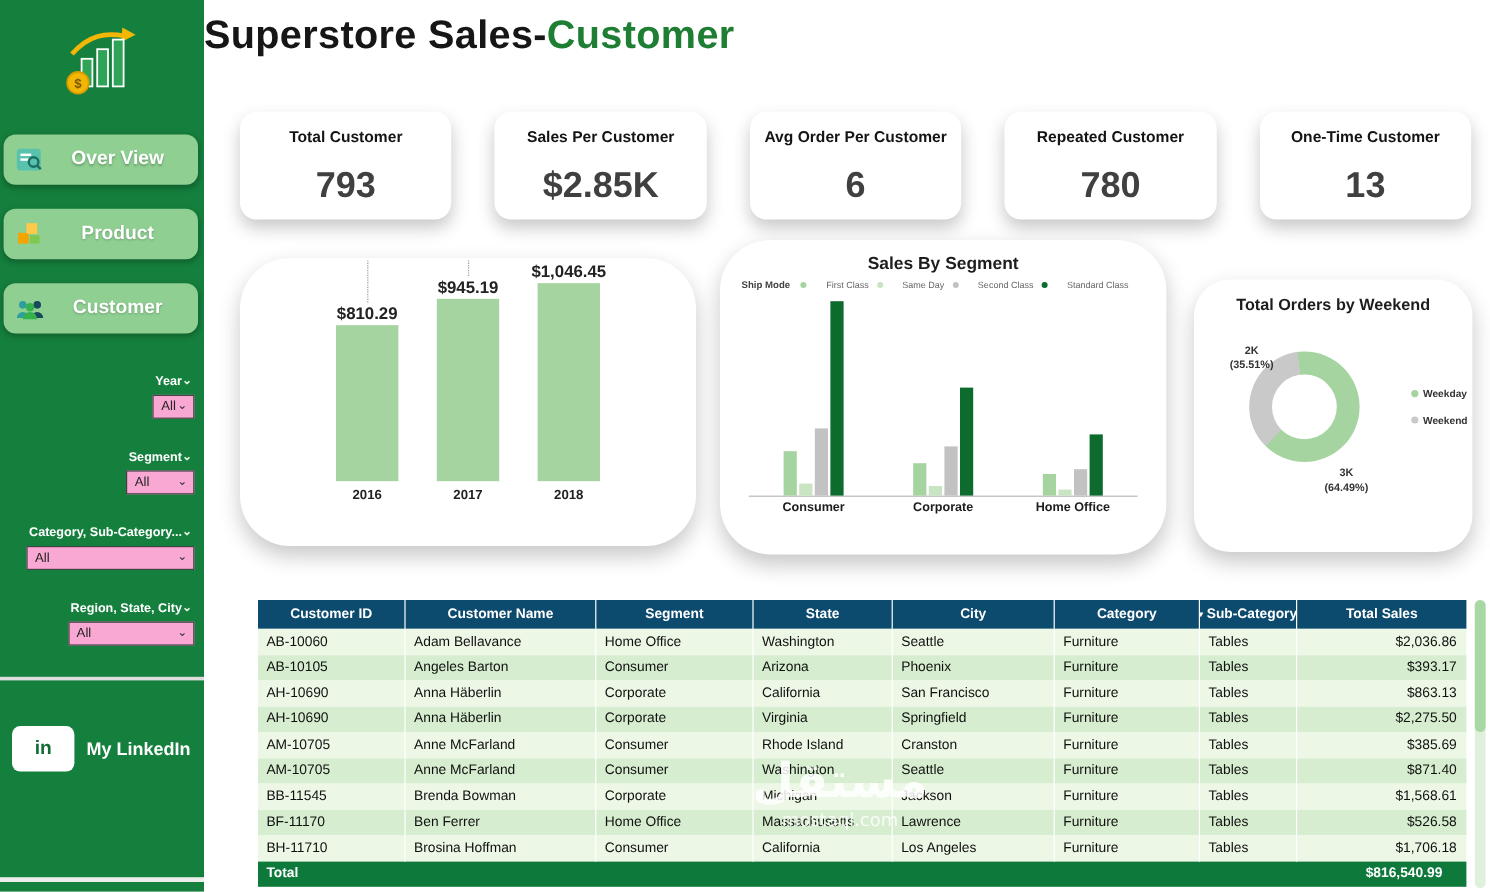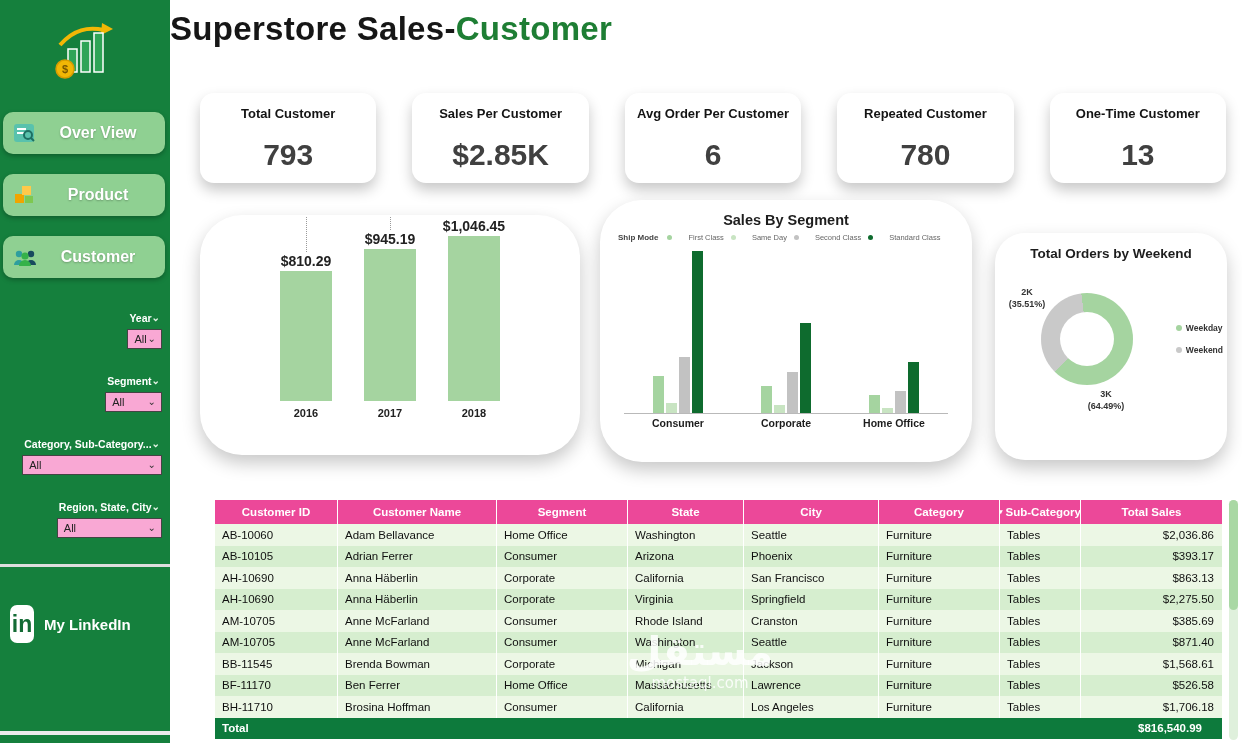--- a/index.html
+++ b/index.html
@@ -14,21 +14,21 @@
   .nav-icon{width:28px;display:flex;align-items:center;}
   .nav-label{flex:1;text-align:center;color:#fff;font-size:16px;font-weight:700;text-shadow:0 1px 2px rgba(0,0,0,.25);}
   .filters{margin-top:34px;display:flex;flex-direction:column;gap:26px;align-items:flex-end;}
   .filter-head{display:flex;justify-content:space-between;align-items:center;padding:0 10px;color:#fff;font-size:10.5px;font-weight:700;}
   .chev{font-size:10px;line-height:1;}
   .filter-head .chev{color:#eaf5ea;}
   .filter-select{margin:5px 8px 0 8px;height:20px;background:#f9a8d4;border:1px solid #444;display:flex;align-items:center;justify-content:space-between;padding:0 5px 0 6px;font-size:11px;color:#222;cursor:pointer;}
   .filter-select .chev{color:#333;}
   .side-divider{margin-top:26px;height:3px;background:#dedede;}
   .linkedin{margin:38px 0 0 10px;display:flex;align-items:center;gap:10px;cursor:pointer;}
-  .li-box{width:24px;height:38px;background:#fff;border-radius:7px;display:flex;align-items:center;justify-content:center;color:#146b35;font-size:23px;font-weight:700;}
+  .li-box{width:52px;height:38px;background:#fff;border-radius:7px;display:flex;align-items:center;justify-content:center;color:#146b35;font-size:16px;font-weight:700;}
   .li-label{color:#fff;font-size:15px;font-weight:700;}
   .side-bottom{margin-top:auto;margin-bottom:8px;height:4px;background:#ececec;}
 
   
   .main{position:absolute;left:170px;top:0;width:1072px;height:743px;background:#fff;}
   .title{position:absolute;top:10px;left:0;width:100%;text-align:left;font-size:33px;font-weight:700;color:#161616;letter-spacing:.3px;}
   .title .accent{color:#1e7e34;}
 
   .kpis{position:absolute;top:93px;left:30px;right:16px;display:flex;gap:36px;}
   .kpi-card{flex:1;height:90px;background:#fff;border-radius:14px;box-shadow:0 7px 14px rgba(0,0,0,.22);display:flex;flex-direction:column;align-items:center;padding-top:13px;gap:12px;}
@@ -59,31 +59,31 @@
   .group{display:flex;align-items:flex-end;gap:2px;}
   .gbar{width:11px;cursor:pointer;}
   .cats2{display:grid;grid-template-columns:repeat(3,1fr);justify-items:center;margin:3px 24px 0 24px;font-size:10.5px;font-weight:700;color:#1d1d1d;}
 
   
   .chart3{left:825px;top:233px;width:232px;height:227px;border-radius:30px;}
   .chart3 .chart-title{font-size:13.5px;margin-top:13px;}
   .donut-wrap{position:relative;height:180px;}
   .donut{position:absolute;left:46px;top:32px;width:92px;height:92px;border-radius:50%;cursor:pointer;}
   .hole{position:absolute;left:50%;top:50%;transform:translate(-50%,-50%);width:54px;height:54px;border-radius:50%;background:#fff;}
-  .donut-label{position:absolute;font-size:9px;font-weight:700;color:#333;white-space:pre-line;text-align:center;line-height:1.3;}
+  .donut-label{position:absolute;font-size:9px;font-weight:700;color:#333;white-space:pre-line;text-align:center;line-height:1.3;margin-left:16px;}
   .l1{left:0;top:26px;width:64px;}
   .l2{left:76px;top:128px;width:70px;}
   .donut-legend{position:absolute;right:4px;top:62px;display:flex;flex-direction:column;gap:12px;}
   .dl-item{display:flex;align-items:center;gap:4px;font-size:8.5px;font-weight:700;color:#333;cursor:pointer;}
   .dl-item .dot{width:6px;height:6px;}
 
   
   .table{position:absolute;left:45px;top:500px;width:1007px;font-size:11.5px;}
   .thead,.tr,.tr-total{display:grid;grid-template-columns:123px 159px 131px 116px 135px 121px 81px 1fr;}
-  .thead{background:#ec4899;height:24px;}
+  .thead{background:#0c4a6e;height:24px;}
   .th{color:#fff;display:flex;align-items:center;justify-content:center;font-weight:600;font-size:11.5px;border-right:1px solid #fff;gap:3px;cursor:pointer;white-space:nowrap;overflow:hidden;}
   .th:last-child{border-right:none;}
   .sort-icon{font-size:7px;}
   .tr{height:21.5px;}
   .tbody .tr:nth-child(odd){background:#ecf7e5;}
   .tbody .tr:nth-child(even){background:#d6eecf;}
   .td{display:flex;align-items:center;padding-left:7px;color:#101010;border-right:1px solid #fff;overflow:hidden;white-space:nowrap;}
   .td:last-child{justify-content:flex-end;padding-right:8px;border-right:none;}
   .tr-total{height:21px;background:#0d7a3c;font-weight:700;}
   .tr-total .td{color:#fff;border-right:none;}
@@ -356,21 +356,21 @@
           <div class="td">Adam Bellavance</div>
           <div class="td">Home Office</div>
           <div class="td">Washington</div>
           <div class="td">Seattle</div>
           <div class="td">Furniture</div>
           <div class="td">Tables</div>
           <div class="td">$2,036.86</div>
       </div>
       <div class="tr">
         <div class="td">AB-10105</div>
-          <div class="td">Adrian Ferrer</div>
+          <div class="td">Angeles Barton</div>
           <div class="td">Consumer</div>
           <div class="td">Arizona</div>
           <div class="td">Phoenix</div>
           <div class="td">Furniture</div>
           <div class="td">Tables</div>
           <div class="td">$393.17</div>
       </div>
       <div class="tr">
         <div class="td">AH-10690</div>
           <div class="td">Anna Häberlin</div>

